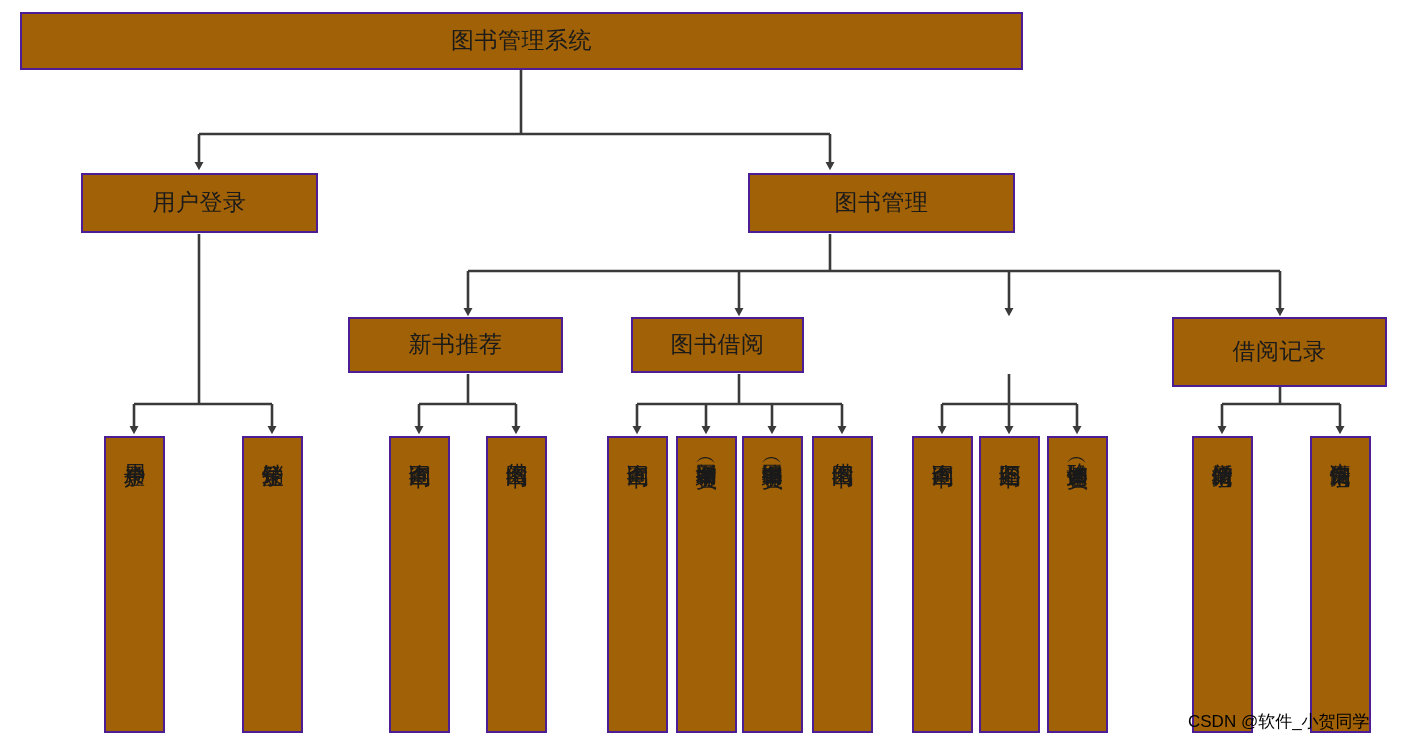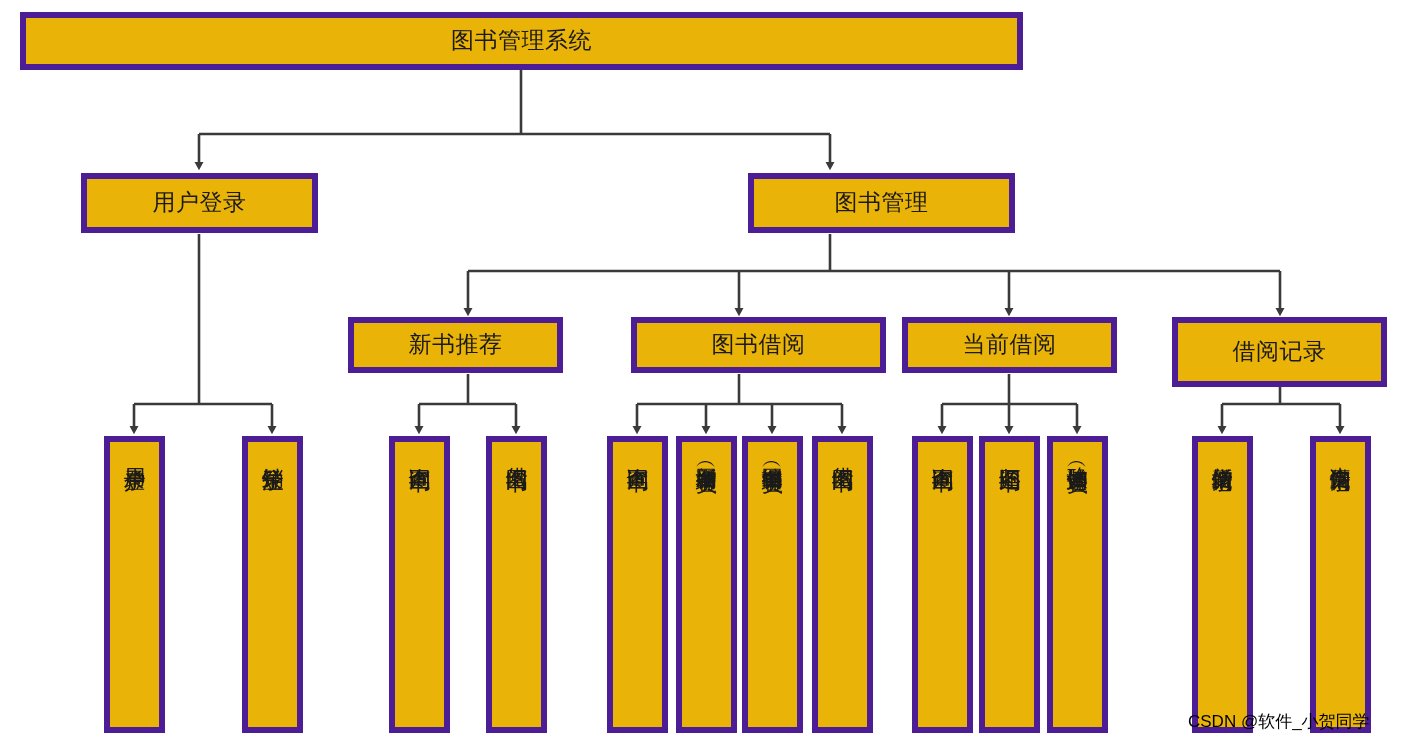--- a/index.html
+++ b/index.html
@@ -22,22 +22,22 @@
     position: absolute;
     left: 0;
     top: 0;
     width: 1405px;
     height: 747px;
     pointer-events: none;
   }
   .node {
     position: absolute;
     box-sizing: border-box;
-    background: #eab308;
-    border: 6px solid #4c1d95;
+    background: #a16207;
+    border: 2px solid #4c1d95;
     display: flex;
     align-items: center;
     justify-content: center;
     z-index: 2;
   }
   .node .label {
     color: #1a1a1a;
     line-height: 1.18;
     text-align: center;
     white-space: pre;
@@ -136,25 +136,22 @@
   <div class="node horiz" style="left:81px; top:173px; width:237px; height:60px;">
     <span class="label">用户登录</span>
   </div>
   <div class="node horiz" style="left:748px; top:173px; width:267px; height:60px;">
     <span class="label">图书管理</span>
   </div>
 
   <div class="node horiz" style="left:348px; top:317px; width:215px; height:56px;">
     <span class="label">新书推荐</span>
   </div>
-  <div class="node horiz" style="left:631px; top:317px; width:255px; height:56px;">
+  <div class="node horiz" style="left:631px; top:317px; width:173px; height:56px;">
     <span class="label">图书借阅</span>
-  </div>
-  <div class="node horiz" style="left:902px; top:317px; width:215px; height:56px;">
-    <span class="label">当前借阅</span>
   </div>
   <div class="node horiz" style="left:1172px; top:317px; width:215px; height:70px;">
     <span class="label">借阅记录</span>
   </div>
 
   <div class="node vert" style="left:104px; top:436px; width:61px; height:297px;">
     <span class="label">用户登录</span>
   </div>
   <div class="node vert" style="left:242px; top:436px; width:61px; height:297px;">
     <span class="label">注销登录</span>

